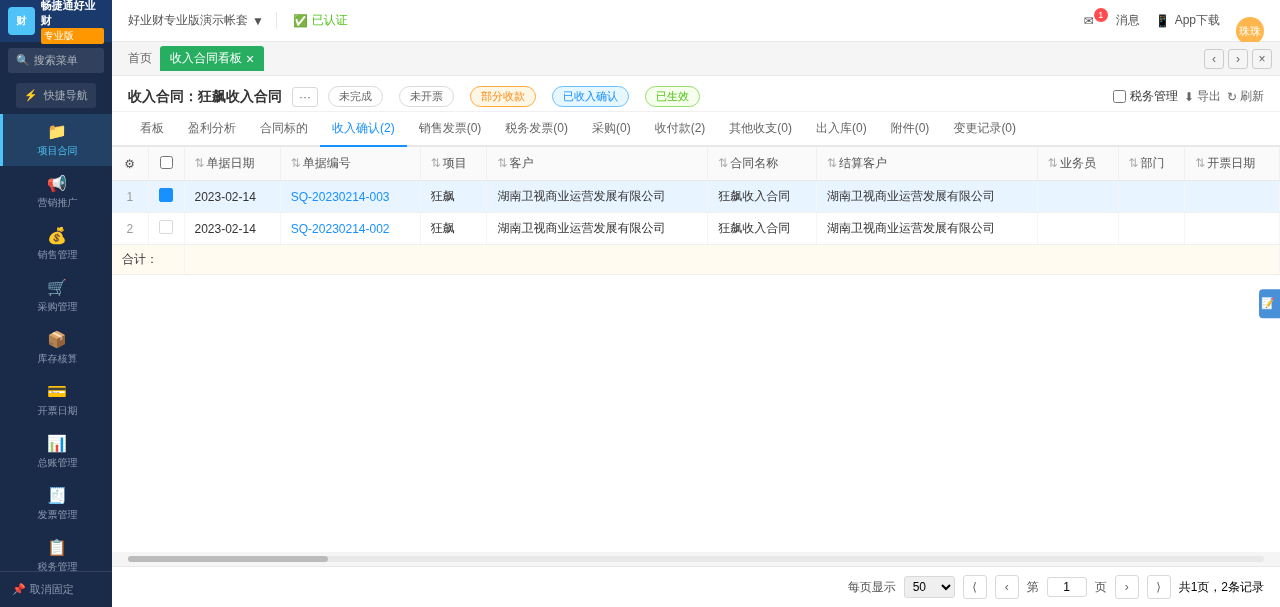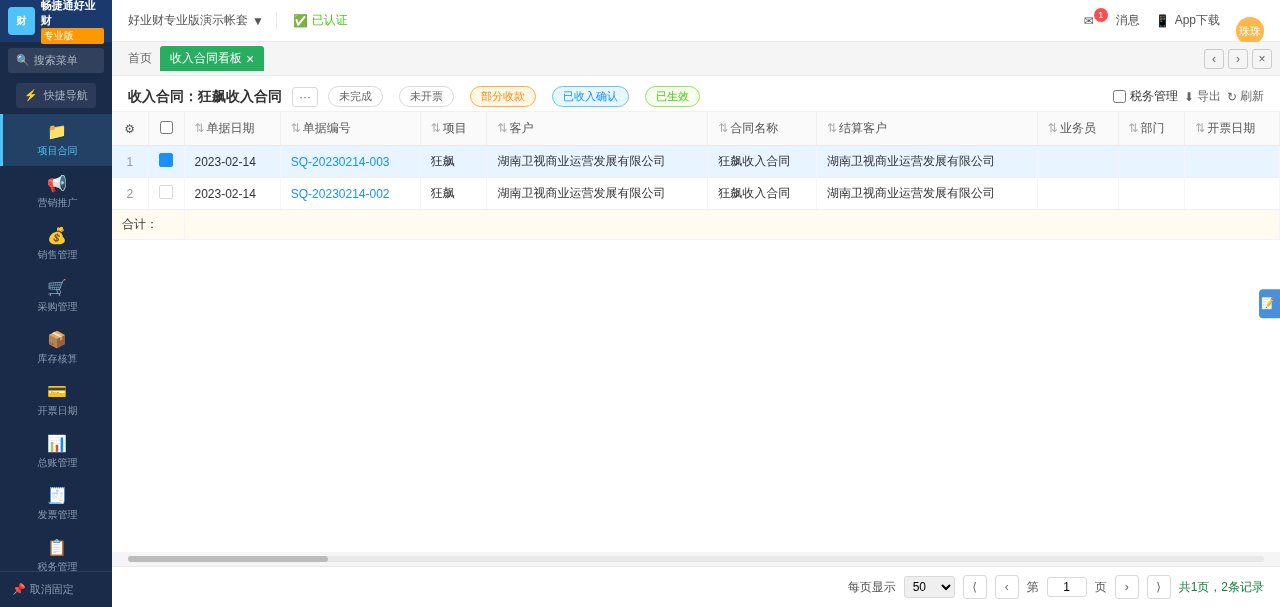--- a/index.html
+++ b/index.html
@@ -72,21 +72,21 @@
     
     .totals-row { background: #fffbf0; border-top: 1px solid #e8e8e8; }
     .totals-row td { padding: 6px 10px; font-weight: 500; }
 
     
     .pagination { display: flex; align-items: center; justify-content: flex-end; padding: 8px 16px; border-top: 1px solid #e8e8e8; background: white; gap: 8px; font-size: 12px; color: #555; }
     .page-select { border: 1px solid #d9d9d9; border-radius: 3px; padding: 2px 4px; font-size: 12px; }
     .page-btn { background: none; border: 1px solid #d9d9d9; border-radius: 3px; width: 24px; height: 24px; cursor: pointer; display: flex; align-items: center; justify-content: center; color: #666; font-size: 12px; }
     .page-btn:disabled { color: #ccc; cursor: not-allowed; }
     .page-input { border: 1px solid #d9d9d9; border-radius: 3px; width: 40px; text-align: center; padding: 2px 4px; font-size: 12px; }
-    .page-info { color: #15803d; }
+    .page-info { color: #000000; }
 
     
     .scroll-bar-area { background: #f5f5f5; padding: 4px 16px; }
     .scroll-track { background: #e8e8e8; border-radius: 3px; height: 6px; position: relative; }
     .scroll-thumb { background: #bbb; border-radius: 3px; height: 6px; width: 200px; position: absolute; left: 0; }
   </style>
 </head>
 <body>
 
 <div class="sidebar">
@@ -221,20 +221,34 @@
           <span>⬇</span>
           <span>导出</span>
         </button>
         <button class="content-action-btn">
           <span>↻</span>
           <span>刷新</span>
         </button>
       </div>
     </div>
 
+    <div class="sub-tabs" id="sub-tabs">
+        <div class="sub-tab">看板</div>
+        <div class="sub-tab">盈利分析</div>
+        <div class="sub-tab">合同标的</div>
+        <div class="sub-tab active">收入确认(2)</div>
+        <div class="sub-tab">销售发票(0)</div>
+        <div class="sub-tab">税务发票(0)</div>
+        <div class="sub-tab">采购(0)</div>
+        <div class="sub-tab">收付款(2)</div>
+        <div class="sub-tab">其他收支(0)</div>
+        <div class="sub-tab">出入库(0)</div>
+        <div class="sub-tab">附件(0)</div>
+        <div class="sub-tab">变更记录(0)</div>
+      </div>
 
     <div class="table-container">
       <table>
         <thead>
           <tr id="table-header">
               <th class="settings-col">⚙</th>
               <th class="check-col"><input type="checkbox" style=""></th>
               <th><span style="color:#aaa;margin-right:2px;">⇅</span>单据日期</th>
               <th><span style="color:#aaa;margin-right:2px;">⇅</span>单据编号</th>
               <th><span style="color:#aaa;margin-right:2px;">⇅</span>项目</th>

